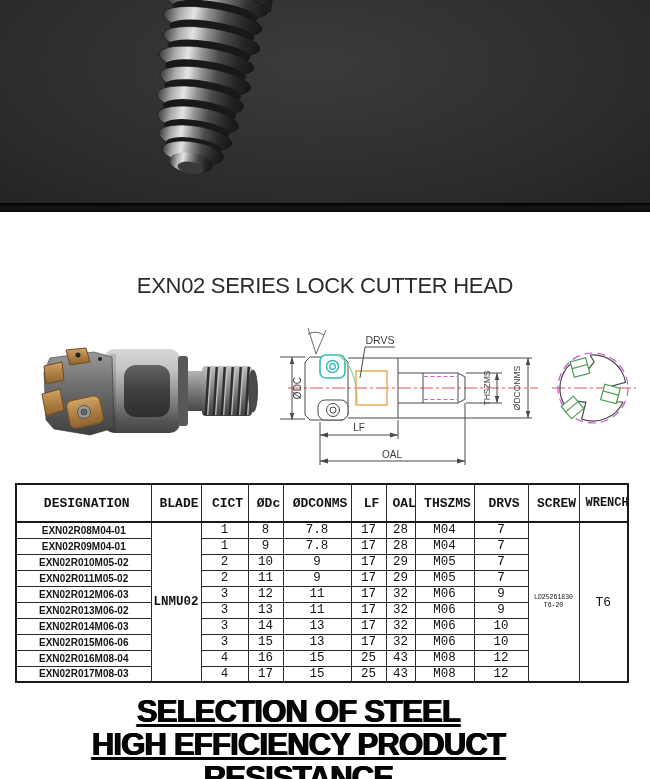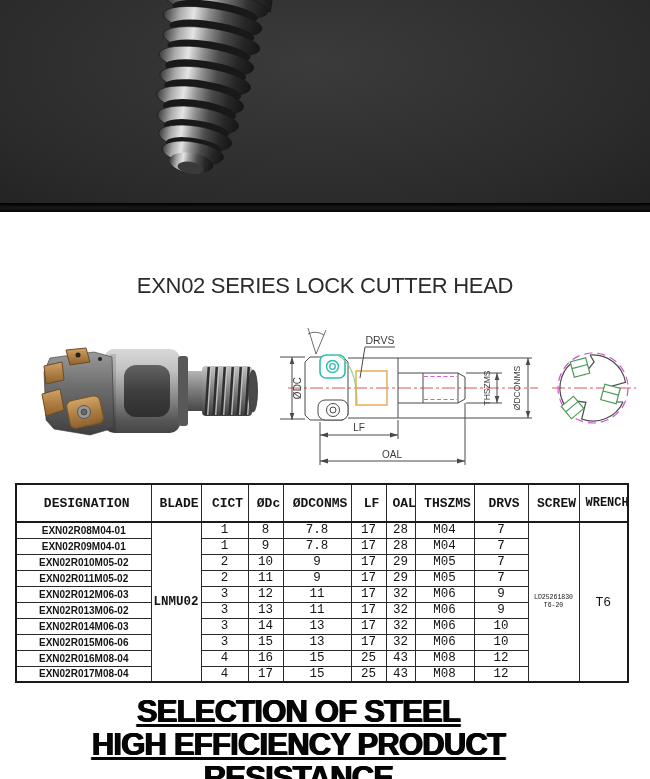--- a/index.html
+++ b/index.html
@@ -398,21 +398,21 @@
           <td class="cell-designation">EXN02R016M08-04</td>
           <td>4</td>
           <td>16</td>
           <td>15</td>
           <td>25</td>
           <td>43</td>
           <td>M08</td>
           <td>12</td>
         </tr>
         <tr>
-          <td class="cell-designation">EXN02R017M08-04</td>
+          <td class="cell-designation">EXN02R017M08-03</td>
           <td>4</td>
           <td>17</td>
           <td>15</td>
           <td>25</td>
           <td>43</td>
           <td>M08</td>
           <td>12</td>
         </tr>
       </tbody>
   </table>

